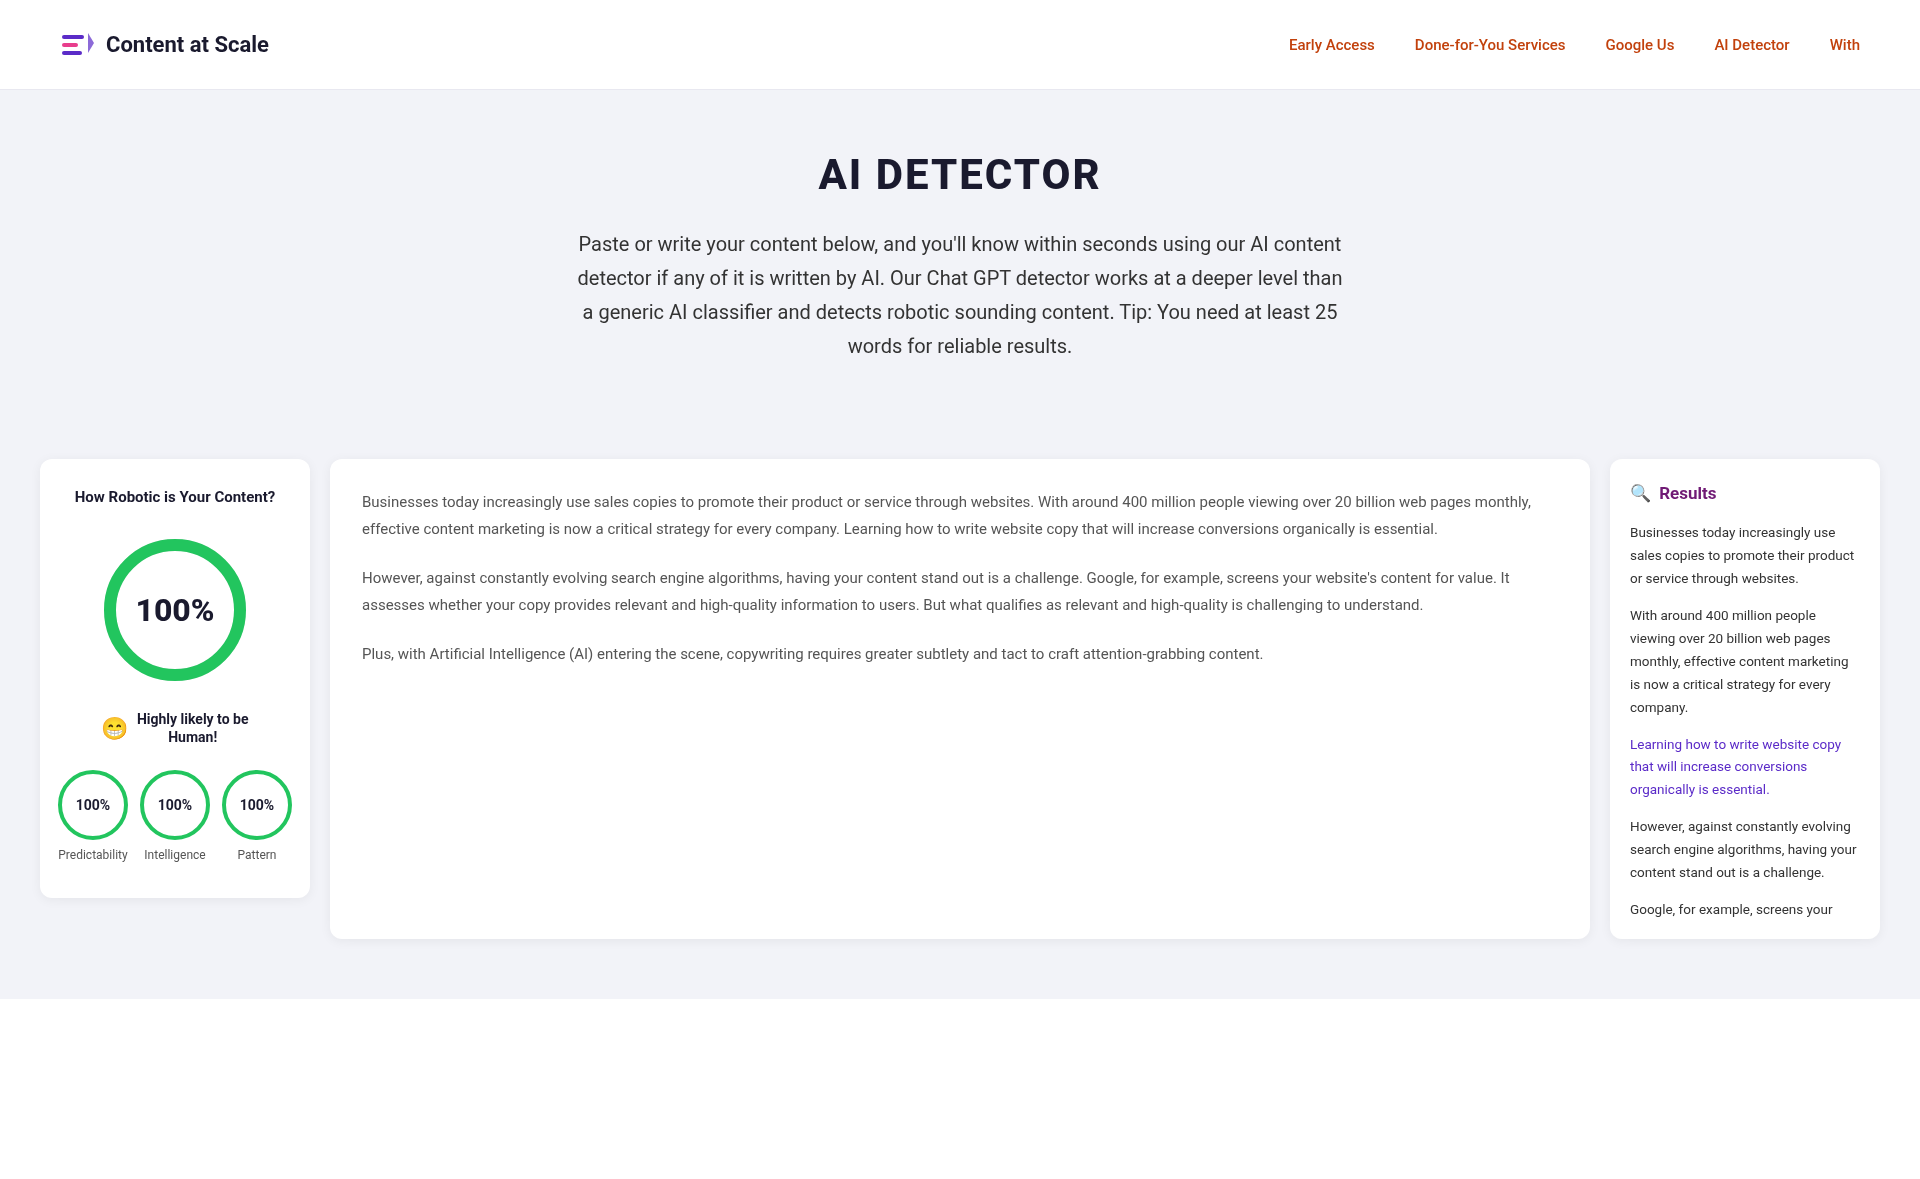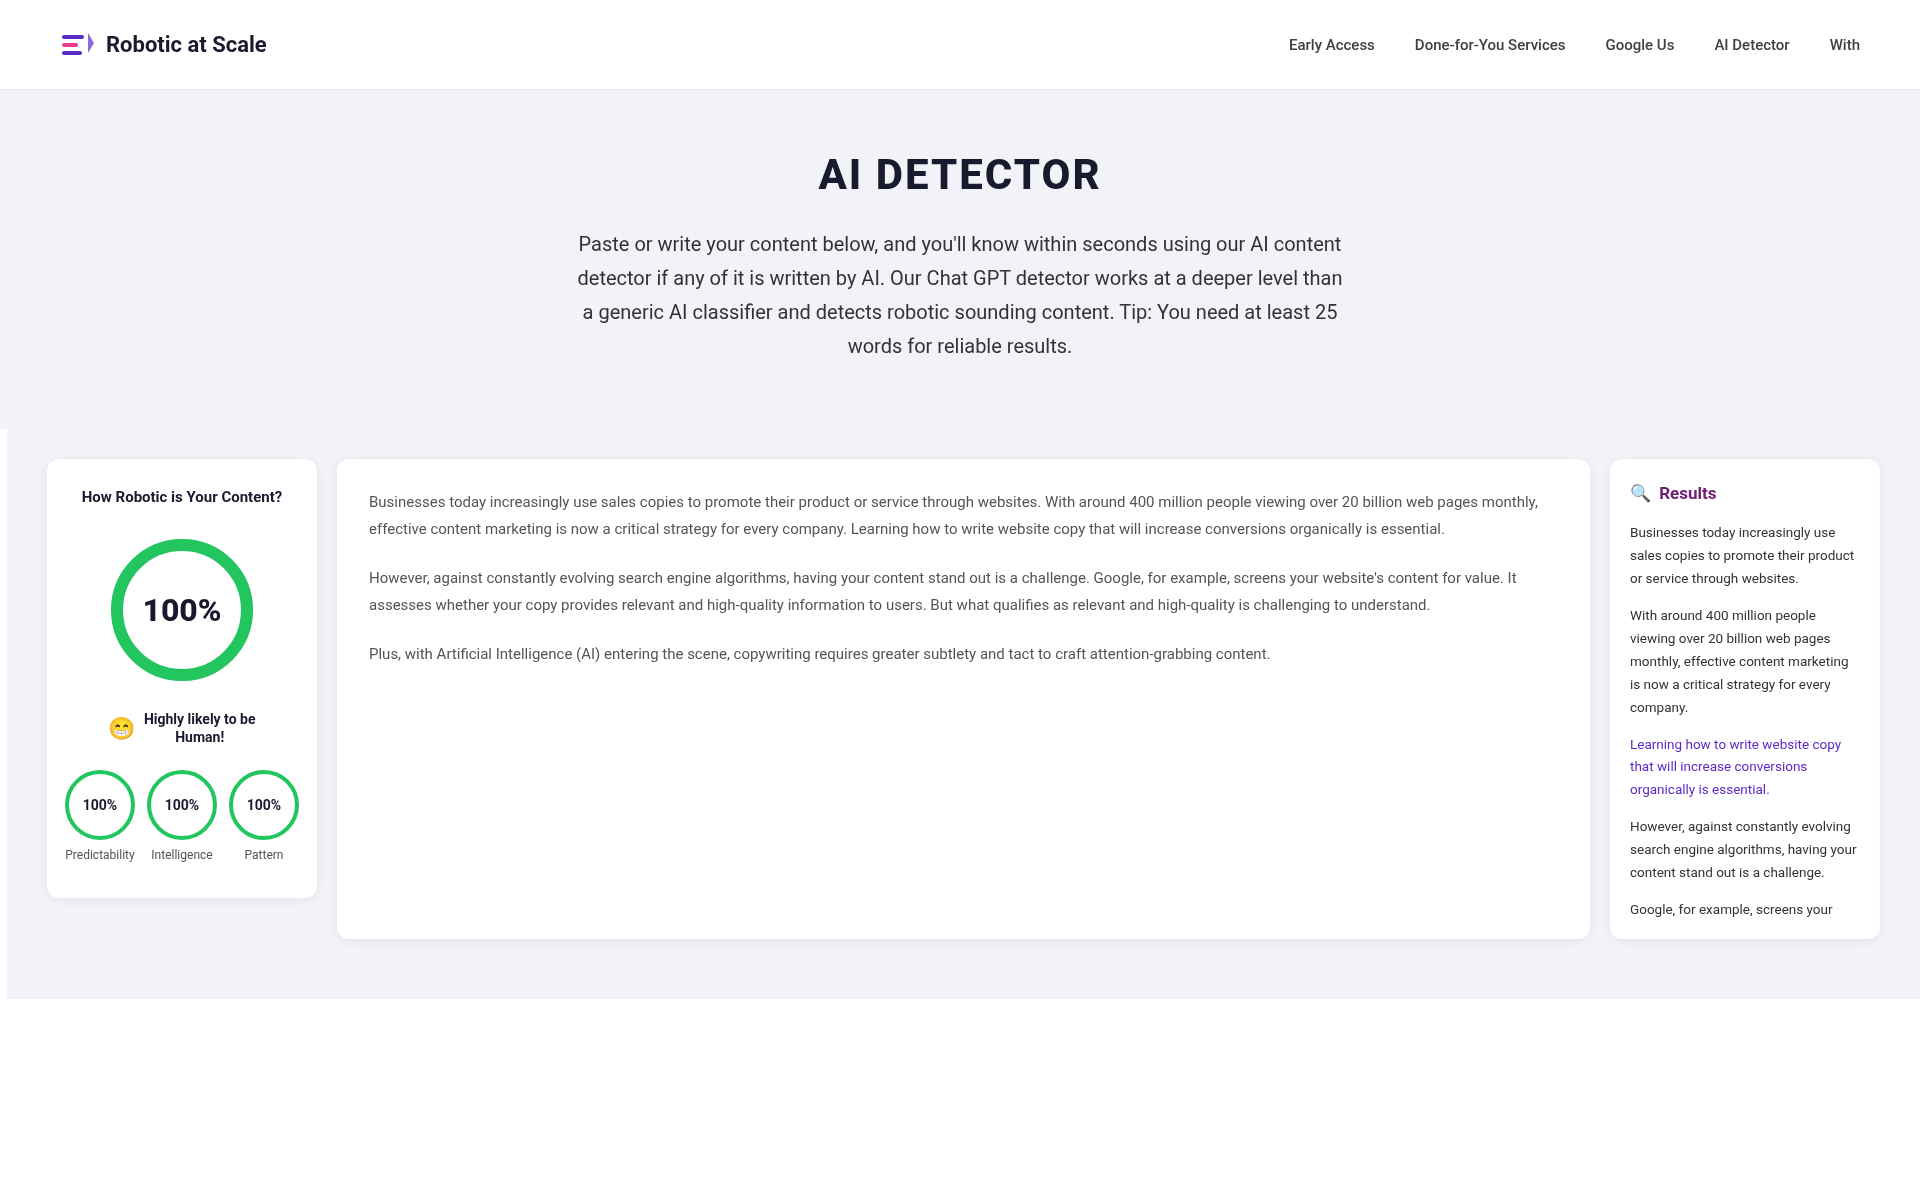--- a/index.html
+++ b/index.html
@@ -29,21 +29,21 @@
       font-weight: 700;
       color: #1a1a2e;
     }
     nav {
       display: flex;
       align-items: center;
       gap: 40px;
     }
     nav a {
       text-decoration: none;
-      color: #404040;
+      color: #c2410c;
       font-size: 15px;
       font-weight: 500;
     }
 
     
     .hero {
       background: #f2f3f8;
       padding: 60px 20px 50px;
       text-align: center;
     }
@@ -63,21 +63,20 @@
     }
 
     
     .content-area {
       background: #f2f3f8;
       padding: 30px 40px 60px;
       display: flex;
       gap: 20px;
       align-items: flex-start;
       min-height: 500px;
-      margin-left: 7px;
     }
 
     
     .left-panel {
       background: #fff;
       border-radius: 12px;
       padding: 28px 20px;
       width: 270px;
       min-width: 270px;
       box-shadow: 0 2px 12px rgba(0,0,0,0.06);
@@ -233,21 +232,21 @@
 <body>
 
 <header class="header">
   <div class="logo-area">
     <svg class="logo-icon" viewBox="0 0 36 36" fill="none" xmlns="http://www.w3.org/2000/svg">
       <rect x="2" y="8" width="22" height="4" rx="2" fill="#5b2bc8"></rect>
       <rect x="2" y="16" width="16" height="4" rx="2" fill="#e83e8c"></rect>
       <rect x="2" y="24" width="20" height="4" rx="2" fill="#5b2bc8"></rect>
       <polygon points="28,6 34,16 28,26" fill="#5b2bc8" opacity="0.7"></polygon>
     </svg>
-    <span class="logo-text">Robotic at Scale</span>
+    <span class="logo-text">Content at Scale</span>
   </div>
   <nav>
     <a href="#">Early Access</a>
     <a href="#">Done-for-You Services</a>
     <a href="#">Google Us</a>
     <a href="#">AI Detector</a>
     <a href="#">With</a>
   </nav>
 </header>
 

